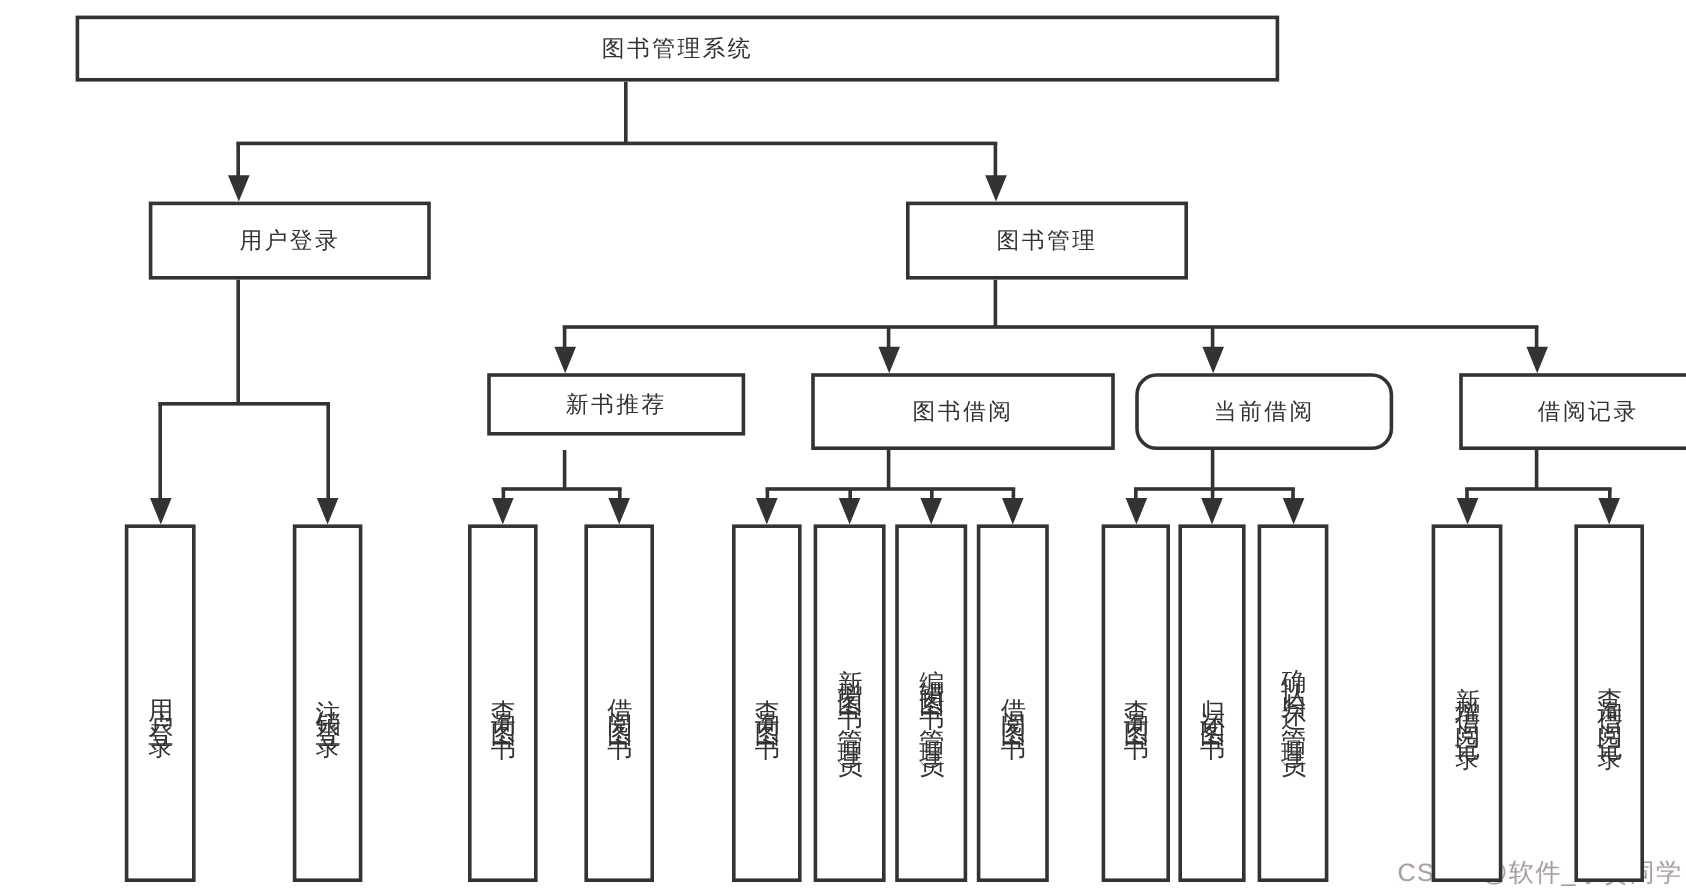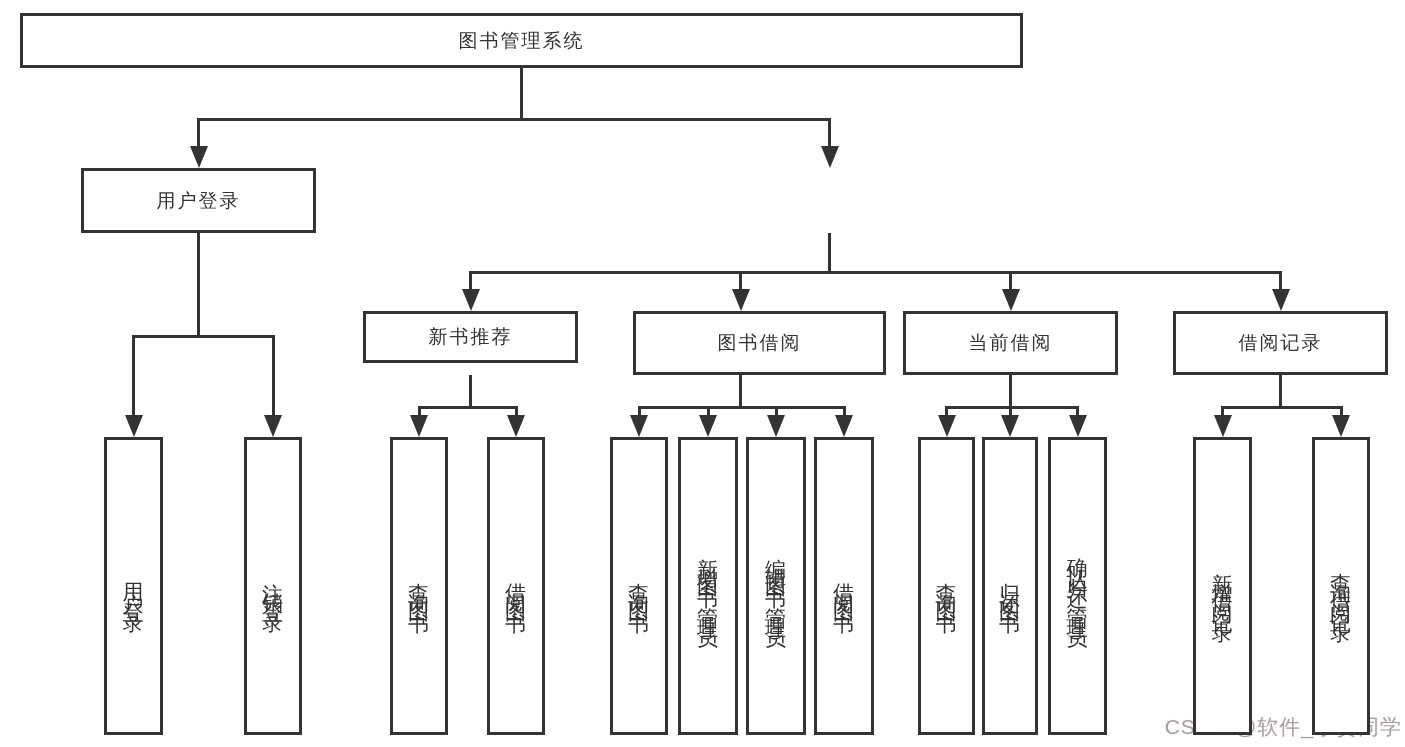--- a/index.html
+++ b/index.html
@@ -18,20 +18,21 @@
     background: #ffffff;
     color: #333333;
     display: flex;
     align-items: center;
     justify-content: center;
   }
   .node.h {
     font-size: 19px;
     letter-spacing: 2px;
     white-space: nowrap;
+    margin-left: 43px;
   }
   .node.v {
     font-size: 21px;
   }
   .node.v .vlabel {
     writing-mode: vertical-rl;
     text-orientation: mixed;
     letter-spacing: 10px;
     line-height: 1;
   }
@@ -114,27 +115,30 @@
     <div class="cline" style="left: 1221px; top: 407px; width: 3px; height: 10px;"></div>
     <div class="arrowhead" style="left: 1213.5px; top: 415px;"></div>
     <div class="cline" style="left: 1339.5px; top: 407px; width: 3px; height: 10px;"></div>
     <div class="arrowhead" style="left: 1332px; top: 415px;"></div>
     <div class="node h" style="left: 20px; top: 13px; width: 1003px; height: 55px;">
       <span class="hlabel">图书管理系统</span>
     </div>
     <div class="node h" style="left: 81px; top: 168px; width: 235px; height: 65px;">
       <span class="hlabel">用户登录</span>
     </div>
+    <div class="node h" style="left: 712px; top: 168px; width: 235px; height: 65px;">
+      <span class="hlabel">图书管理</span>
+    </div>
     <div class="node h" style="left: 363px; top: 311px; width: 215px; height: 52px;">
       <span class="hlabel">新书推荐</span>
     </div>
     <div class="node h" style="left: 633px; top: 311px; width: 253px; height: 64px;">
       <span class="hlabel">图书借阅</span>
     </div>
-    <div class="node h" style="left: 903px; top: 311px; width: 215px; height: 64px;">
+    <div class="node h" style="left: 903px; top: 311px; width: 215px; height: 64px; border-radius: 18px;">
       <span class="hlabel">当前借阅</span>
     </div>
     <div class="node h" style="left: 1173px; top: 311px; width: 215px; height: 64px;">
       <span class="hlabel">借阅记录</span>
     </div>
     <div class="node v" style="left: 104px; top: 437px; width: 59px; height: 298px;">
       <span class="vlabel">用户登录</span>
     </div>
     <div class="node v" style="left: 244px; top: 437px; width: 58px; height: 298px;">
       <span class="vlabel">注销登录</span>

